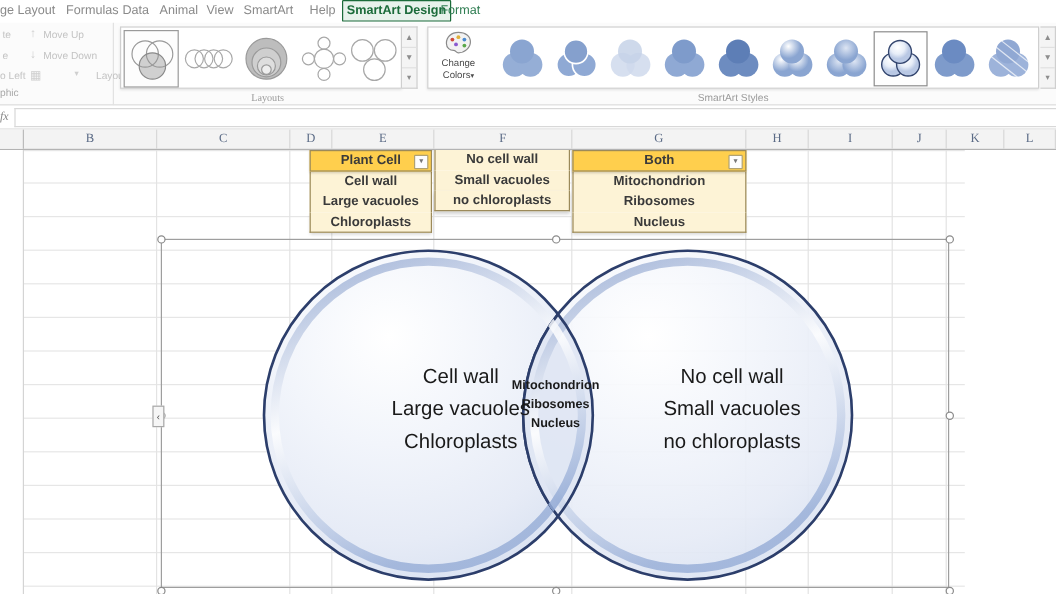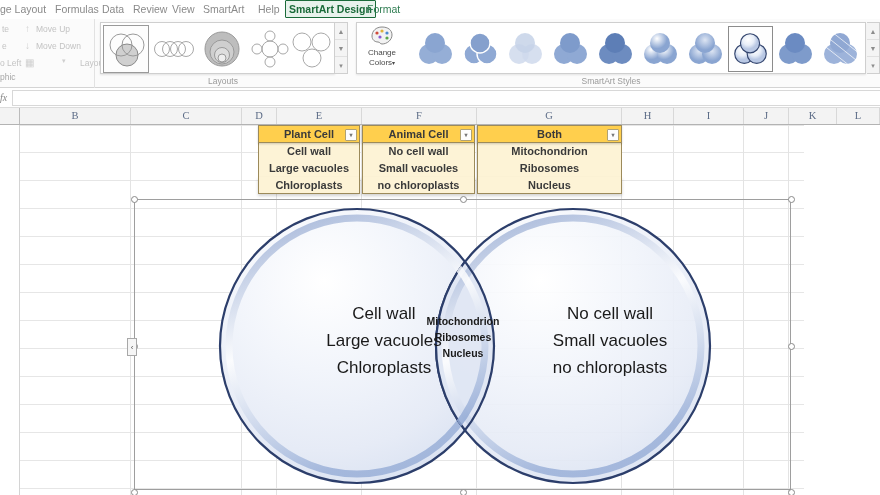--- a/index.html
+++ b/index.html
@@ -195,21 +195,21 @@
     font-size: 10.5px; font-weight: 700; line-height: 16px;
   }
 </style>
 </head>
 <body>
 
 <div id="ribbon-tabs">
   <div class="tab" style="left:0px;">ge Layout</div>
   <div class="tab" style="left:55px;text-align:right;">Formulas</div>
   <div class="tab" style="left:102px;">Data</div>
-  <div class="tab" style="left:133px;">Review</div>
+  <div class="tab" style="left:133px;">Animal</div>
   <div class="tab" style="left:172px;">View</div>
   <div class="tab" style="left:203px;">SmartArt</div>
   <div class="tab" style="left:258px;">Help</div>
   <div class="tab ctx" style="left:285px;">SmartArt Design</div>
   <div class="tab ctx2" style="left:367px;">Format</div>
 </div>
 
 <div id="ribbon">
 
   <div id="group-graphic">
@@ -277,21 +277,21 @@
         </svg>
       </div>
     </div>
 
     <div class="gallery-scroll">
       <div class="gs-btn" style="top:0;">▲</div>
       <div class="gs-btn" style="top:17px;">▼</div>
       <div class="gs-btn" style="top:34px; border-bottom:none;">▾</div>
     </div>
 
-    <div class="grp-label" style="top:55px;">Layouts</div>
+    <div class="grp-label" style="top:55px;font-family:Liberation Serif, serif;">Layouts</div>
   </div>
 
   <div id="group-styles">
     <div id="styles-box">
 
       <div id="change-colors">
         <svg width="24" height="22" viewBox="0 0 24 22" style="margin-top:1px;">
           <path d="M12 2 C6 2 2 6 2 11 C2 15 5 17 8 17 C10 17 10 19 12 19 C17 19 22 15 22 10 C22 5 18 2 12 2 Z" fill="#f2f2f2" stroke="#8a8a8a" stroke-width="1"></path>
           <circle cx="7" cy="8" r="1.6" fill="#d04a3a"></circle>
           <circle cx="12" cy="6" r="1.6" fill="#e0b13a"></circle>
@@ -461,24 +461,20 @@
       <div class="thdr">
         <span>Plant Cell</span>
         <span class="filter-btn">▾</span>
       </div>
       <div class="tcell">Cell wall</div>
       <div class="tcell">Large vacuoles</div>
       <div class="tcell last">Chloroplasts</div>
     </div>
 
     <div class="tcol" style="left:104px; width:113px;">
-      <div class="thdr">
-        <span>Animal Cell</span>
-        <span class="filter-btn">▾</span>
-      </div>
       <div class="tcell">No cell wall</div>
       <div class="tcell">Small vacuoles</div>
       <div class="tcell last">no chloroplasts</div>
     </div>
 
     <div class="tcol" style="left:219px; width:145px;">
       <div class="thdr">
         <span>Both</span>
         <span class="filter-btn">▾</span>
       </div>

